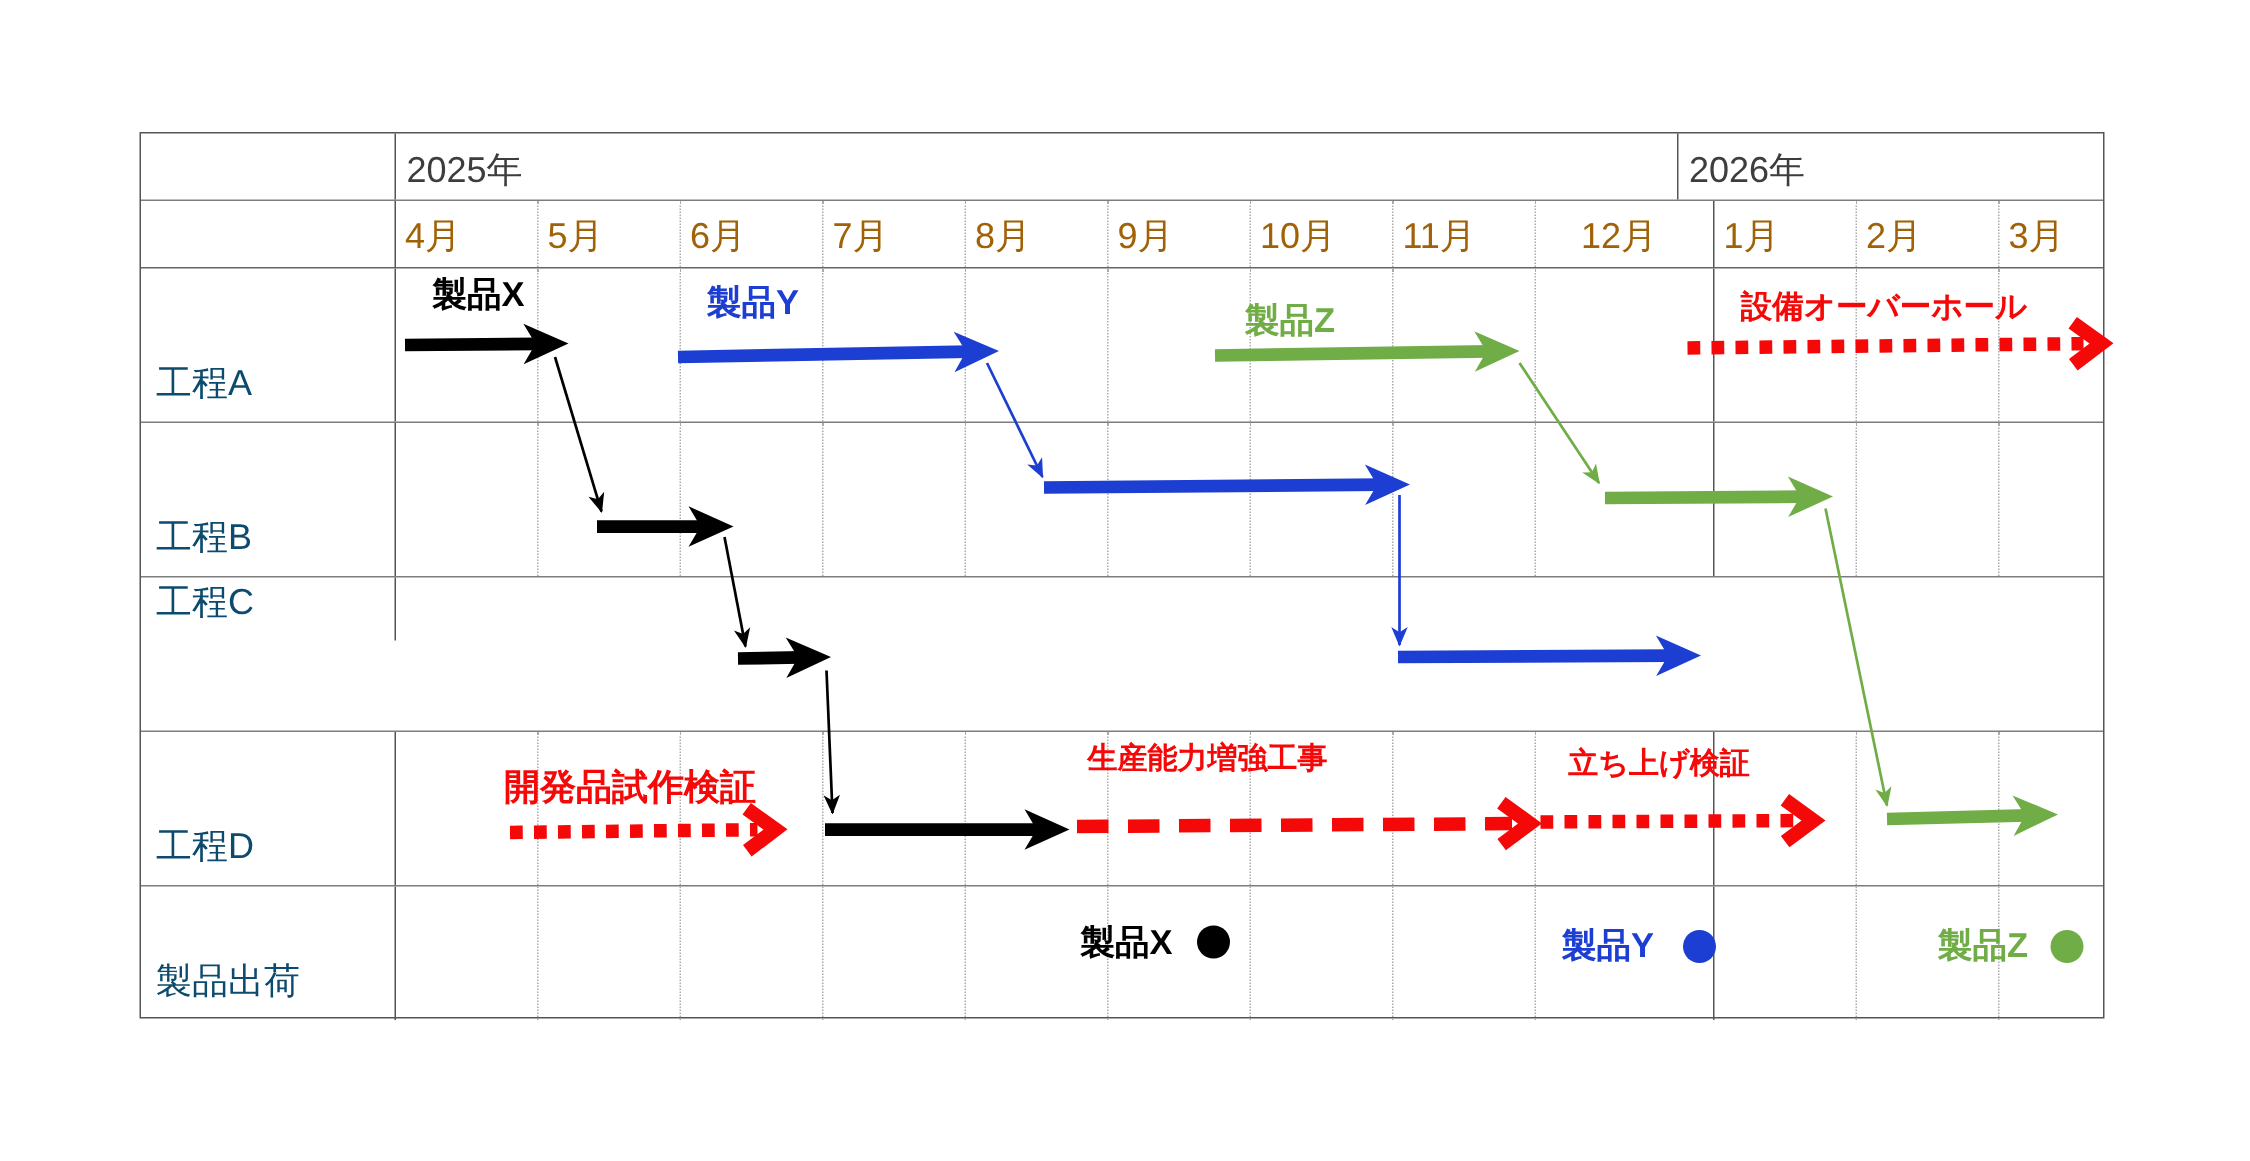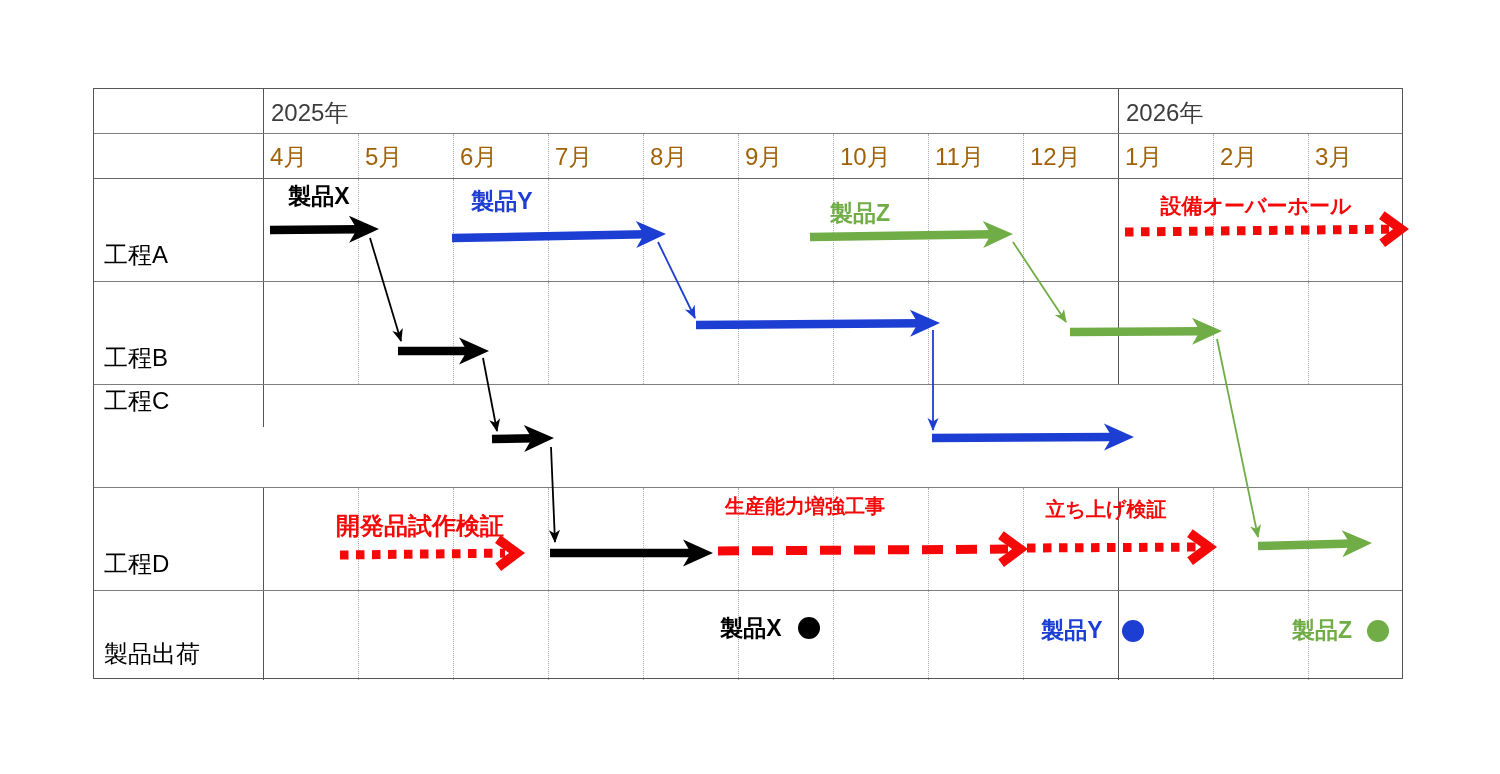--- a/index.html
+++ b/index.html
@@ -13,24 +13,24 @@
     border:1.5px solid #555555;box-sizing:border-box;
   }
   .hrow{display:flex;border-bottom:1px solid #7d7d7d;box-sizing:border-box;}
   .hrow.no-bottom{border-bottom:none;}
   .hrow.dark-bottom{border-bottom:1px solid #666666;}
   .cell{box-sizing:border-box;flex:none;overflow:hidden;}
   .corner{width:170px;border-right:1.5px solid #555555;}
   .ycell{font-size:24px;color:#3d3d3d;padding:8px 0 0 7px;}
   .ycell.solid-right{border-right:1.5px solid #555555;}
   .mcell{width:95px;font-size:24px;color:#a16207;padding:7px 0 0 6px;border-right:1px dotted #ababab;}
-  .mcell.solid-right,.bcol.solid-right{border-right:1.5px solid #555555;}
+  .mcell.solid-right,.bcol.solid-right{border-right:1.5px solid #555555;margin-left:24px;}
   .mcell.no-right,.bcol.no-right{border-right:none;}
   .labelcell{width:170px;border-right:1.5px solid #555555;display:flex;align-items:flex-end;
-    padding:0 0 10px 10px;font-size:24px;color:#000000;}
+    padding:0 0 10px 10px;font-size:24px;color:#0c4a6e;}
   .bcol{width:95px;border-right:1px dotted #ababab;}
   #arrow-layer{position:absolute;left:0;top:0;pointer-events:none;}
   svg text{font-family:"Liberation Sans","DejaVu Sans",sans-serif;}
 </style>
 </head>
 <body>
 
 <div id="canvas">
   <div id="schedule-table">
       <div class="hrow" style="height: 45px;">

